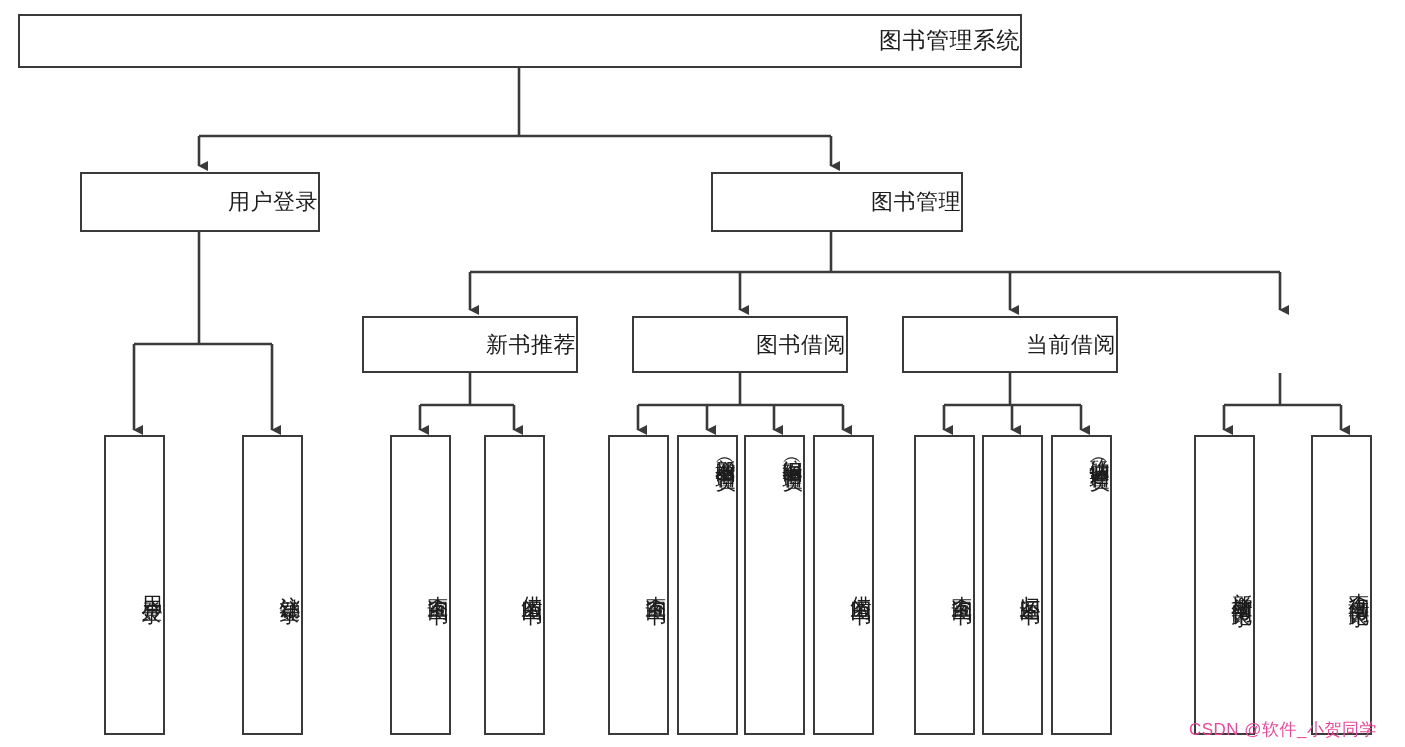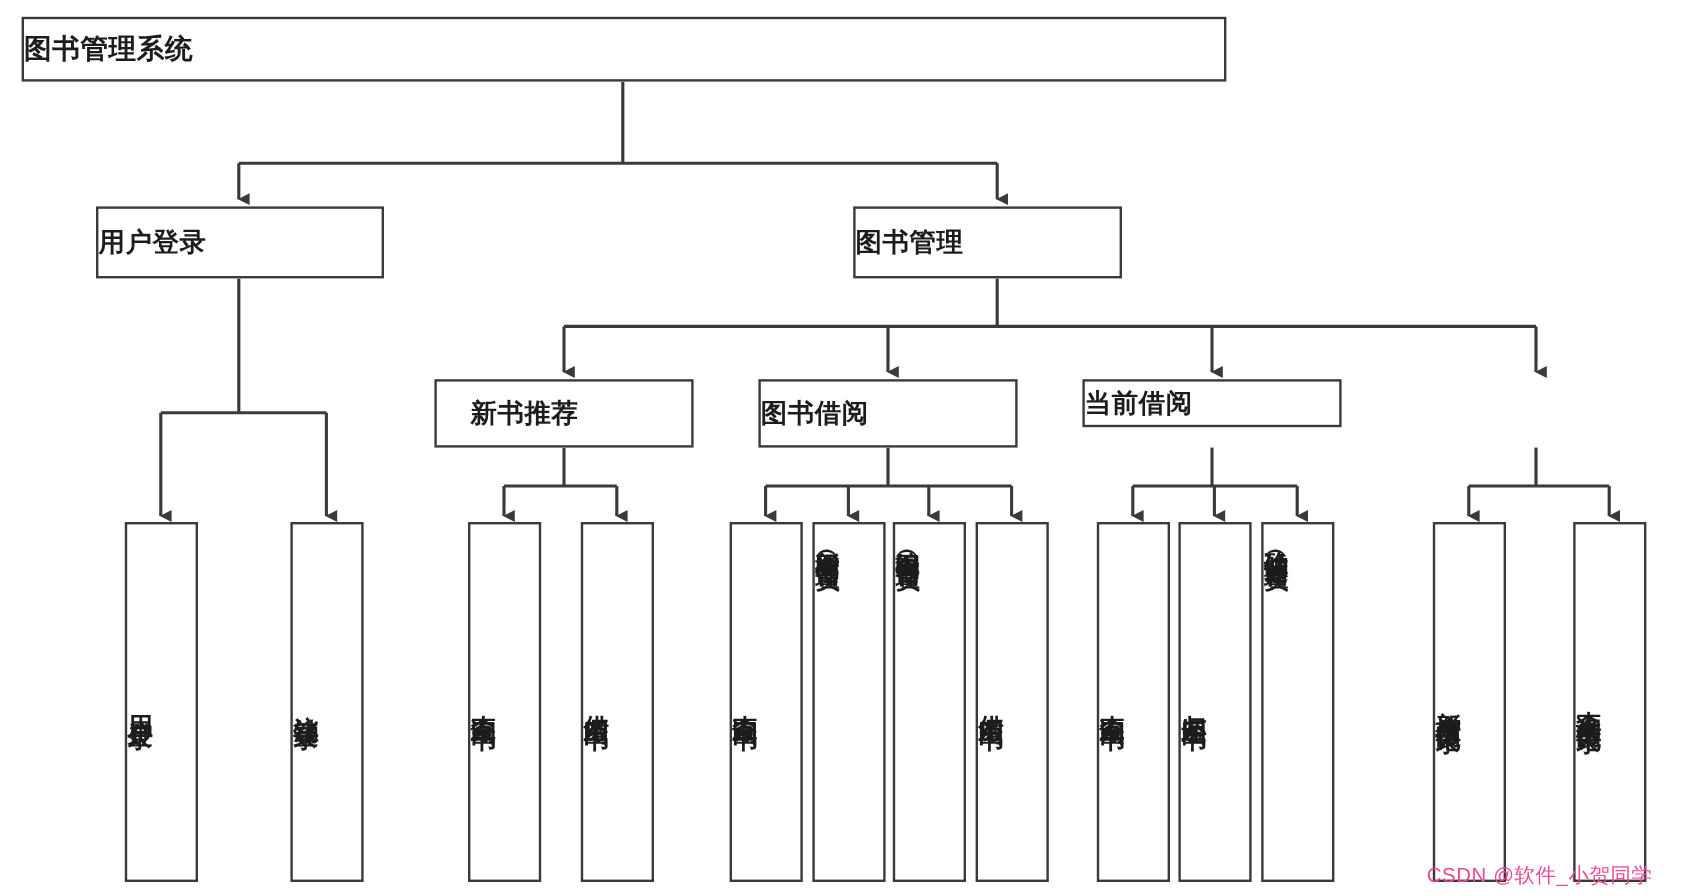--- a/index.html
+++ b/index.html
@@ -25,23 +25,22 @@
     height: 747px;
     pointer-events: none;
   }
   .node {
     position: absolute;
     box-sizing: border-box;
     background: #ffffff;
     border: 2.5px solid #3a3a3a;
     display: flex;
     align-items: center;
-    justify-content: flex-start;
+    justify-content: flex-end;
     color: #1c1c1c;
-    font-weight: bold;
   }
   .node-label {
     line-height: 1.18;
     letter-spacing: 0.5px;
     white-space: pre;
     text-align: center;
   }
   .h-node .node-label {
     font-size: 22px;
   }
@@ -132,31 +131,31 @@
     </g>
   </svg>
 
   <div class="node h-node root" style="left:18px; top:14px; width:1004px; height:54px;">
     <span class="node-label">图书管理系统</span>
   </div>
 
   <div class="node h-node" style="left:80px; top:172px; width:240px; height:60px;">
     <span class="node-label">用户登录</span>
   </div>
-  <div class="node h-node" style="left:711px; top:172px; width:224px; height:60px;">
+  <div class="node h-node" style="left:711px; top:172px; width:252px; height:60px;">
     <span class="node-label">图书管理</span>
   </div>
 
   <div class="node h-node" style="left:362px; top:316px; width:216px; height:57px;padding-left:28px;">
     <span class="node-label">新书推荐</span>
   </div>
   <div class="node h-node" style="left:632px; top:316px; width:216px; height:57px;">
     <span class="node-label">图书借阅</span>
   </div>
-  <div class="node h-node" style="left:902px; top:316px; width:216px; height:40px;">
+  <div class="node h-node" style="left:902px; top:316px; width:216px; height:57px;">
     <span class="node-label">当前借阅</span>
   </div>
 
   <div class="node v-node center" style="left:104px; top:435px; width:61px; height:300px;">
     <span class="node-label">用户登录</span>
   </div>
   <div class="node v-node center" style="left:242px; top:435px; width:61px; height:300px;">
     <span class="node-label">注销登录</span>
   </div>
 

